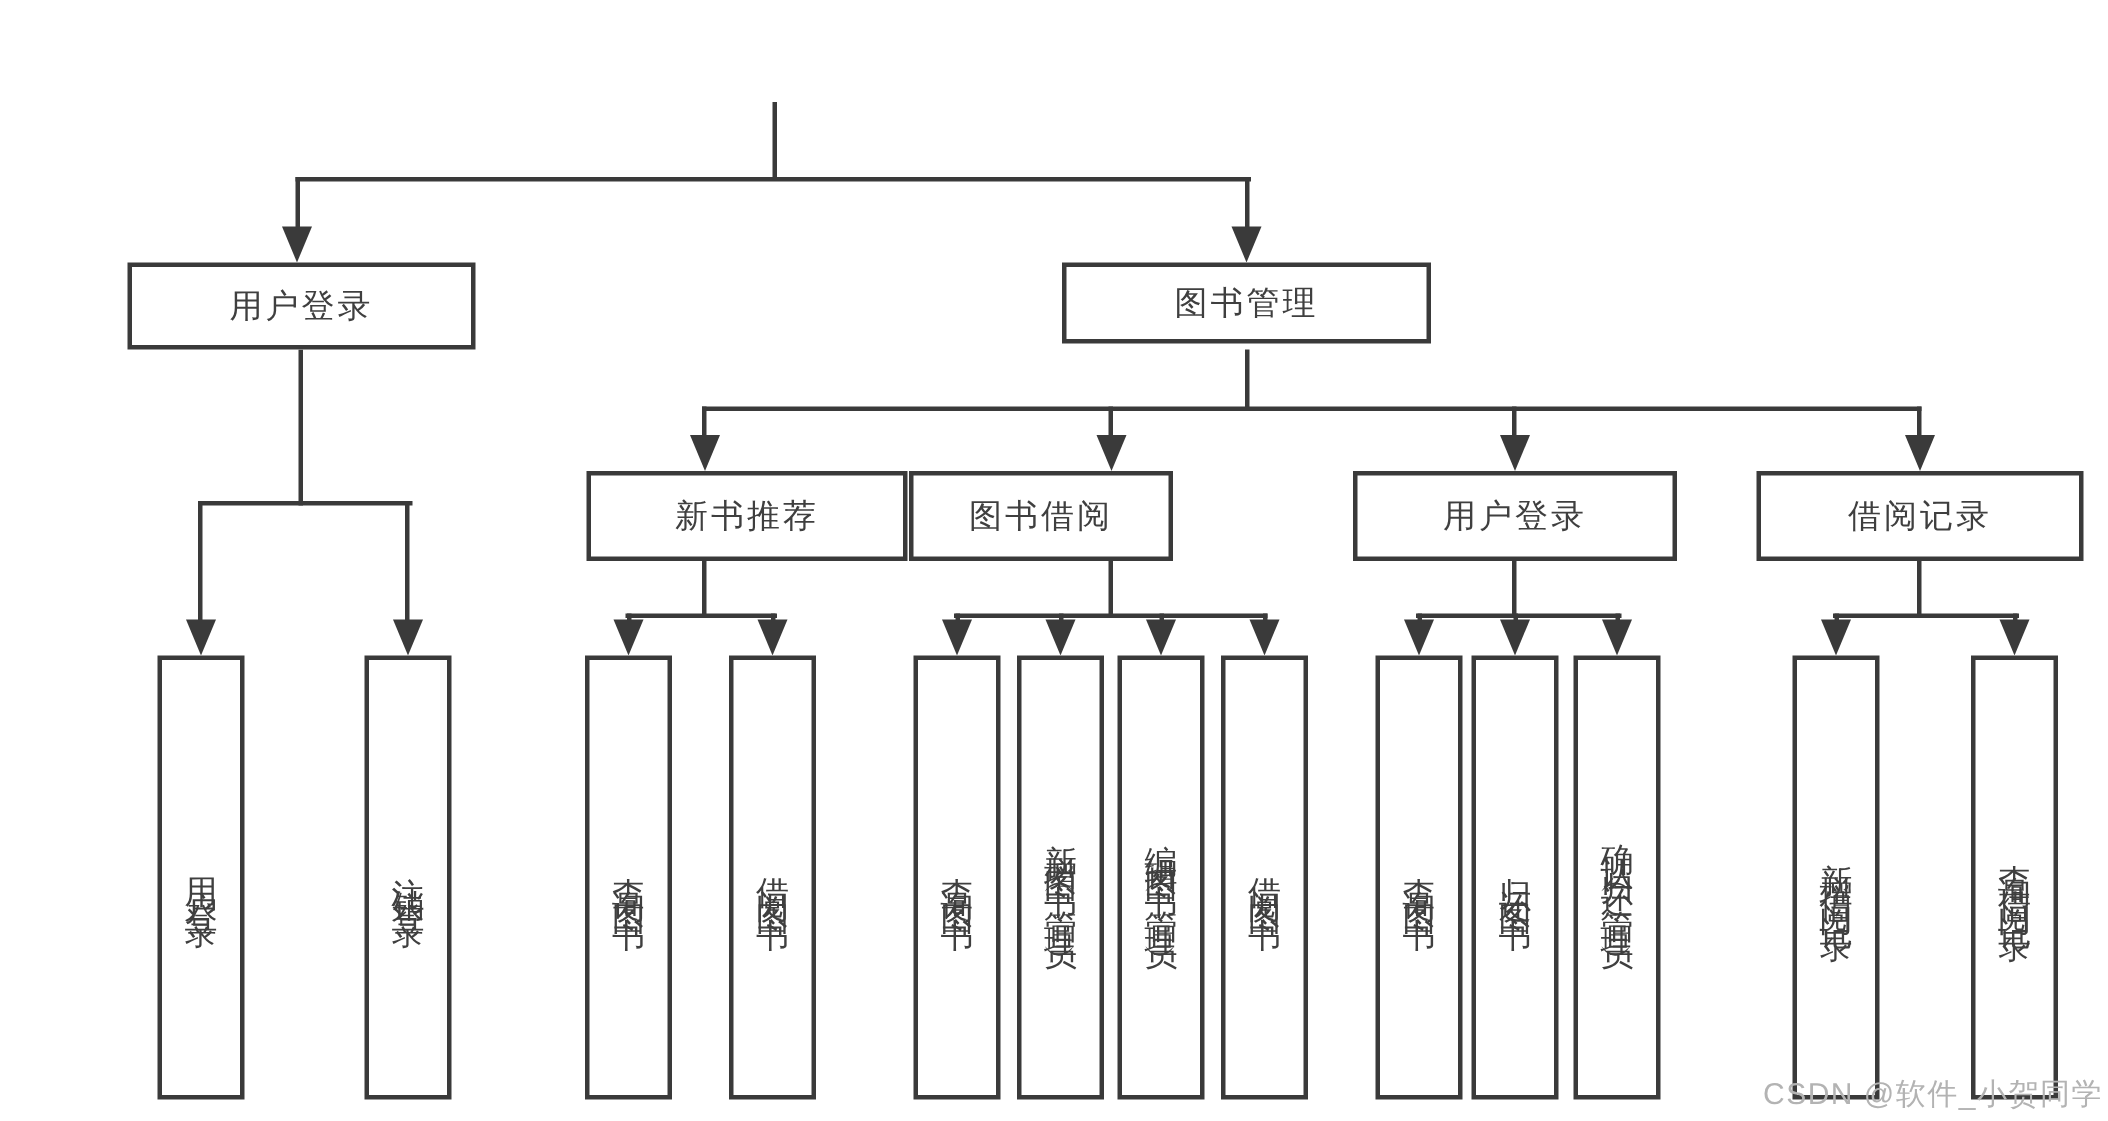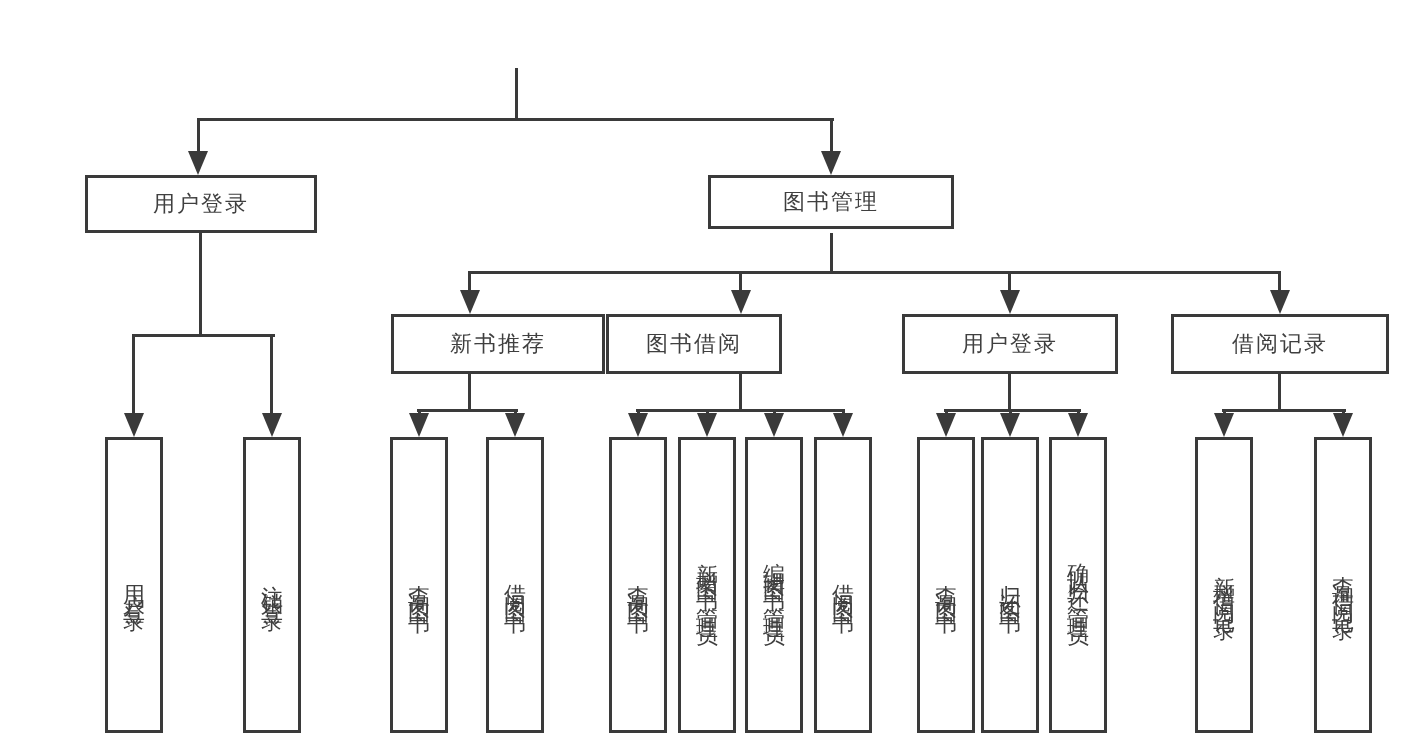--- a/index.html
+++ b/index.html
@@ -112,20 +112,21 @@
     <span class="vtext">确认归还（管理员）</span>
   </div>
 
   <div class="box leaf" style="left:1195px;top:437px;width:58px;height:296px;">
     <span class="vtext">新增借阅记录</span>
   </div>
   <div class="box leaf" style="left:1314px;top:437px;width:58px;height:296px;">
     <span class="vtext">查询借阅记录</span>
   </div>
 
+  <div class="watermark">CSDN @软件_小贺同学</div>
 <div class="cline" style="left: 515px; top: 68px; width: 3px; height: 52px;"></div>
     <div class="cline" style="left: 197px; top: 118px; width: 637px; height: 3px;"></div>
     <div class="cline" style="left: 197px; top: 118px; width: 3px; height: 34px;"></div>
     <div class="cline" style="left: 830px; top: 118px; width: 3px; height: 34px;"></div>
     <div class="cline" style="left: 199px; top: 233px; width: 3px; height: 104px;"></div>
     <div class="cline" style="left: 132px; top: 334px; width: 143px; height: 3px;"></div>
     <div class="cline" style="left: 132px; top: 334px; width: 3px; height: 80px;"></div>
     <div class="cline" style="left: 270px; top: 334px; width: 3px; height: 80px;"></div>
     <div class="cline" style="left: 830px; top: 233px; width: 3px; height: 41px;"></div>
     <div class="cline" style="left: 468px; top: 271px; width: 813px; height: 3px;"></div>

